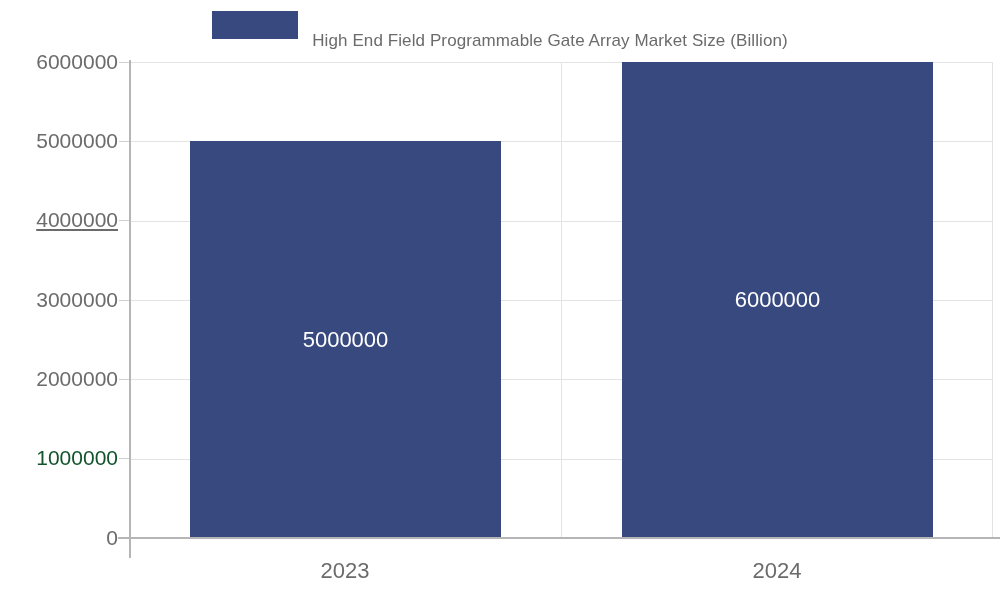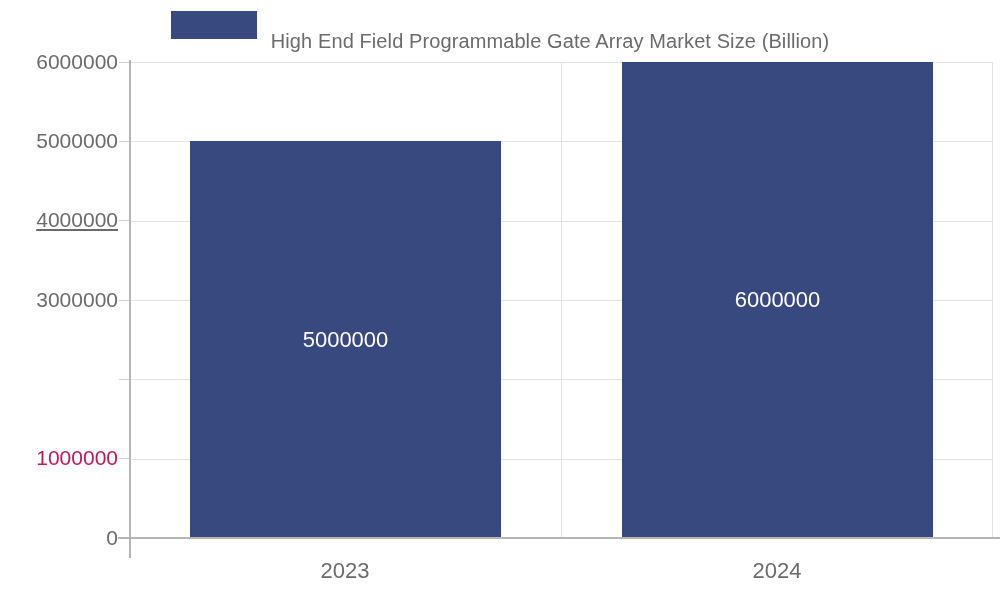--- a/index.html
+++ b/index.html
@@ -36,21 +36,21 @@
     display: flex;
     align-items: center;
   }
   .legend-swatch {
     width: 86px;
     height: 28px;
     background: #38497f;
     margin-right: 14px;
   }
   .legend-label {
-    font-size: 20px;
+    font-size: 17px;
     color: #6b6b6b;
     white-space: nowrap;
     letter-spacing: 0.1px;
     margin-top: 32px;
   }
 
   
   .plot {
     position: absolute;
     left: 130px;
@@ -154,21 +154,22 @@
 
   <div class="legend">
     <div class="legend-item">
       <span class="legend-swatch" style="background: rgb(56, 73, 127);"></span>
       <span class="legend-label" style="color: rgb(107, 107, 107);">High End Field Programmable Gate Array Market Size (Billion)</span>
     </div>
   </div>
 
   <div class="y-labels-wrap">
     <span class="y-label" style="top: 538px; color: rgb(107, 107, 107);">0</span>
-    <span class="y-label" style="top: 458px; color: #be185d;">1000000</span>
+    <span class="y-label" style="top: 458px; color: #14532d;">1000000</span>
+    <span class="y-label" style="top: 379px; color: rgb(107, 107, 107);">2000000</span>
     <span class="y-label" style="top: 300px; color: rgb(107, 107, 107); text-align: right;">3000000</span>
     <span class="y-label" style="top: 220px; color: rgb(107, 107, 107); text-decoration: underline;">4000000</span>
     <span class="y-label" style="top: 141px; color: rgb(107, 107, 107);">5000000</span>
     <span class="y-label" style="top: 62px; color: rgb(107, 107, 107);">6000000</span>
   </div>
 
   <div>
     <span class="y-tick-mark" style="top:538px;"></span>
     <span class="y-tick-mark" style="top:458px;"></span>
     <span class="y-tick-mark" style="top:379px;"></span>

